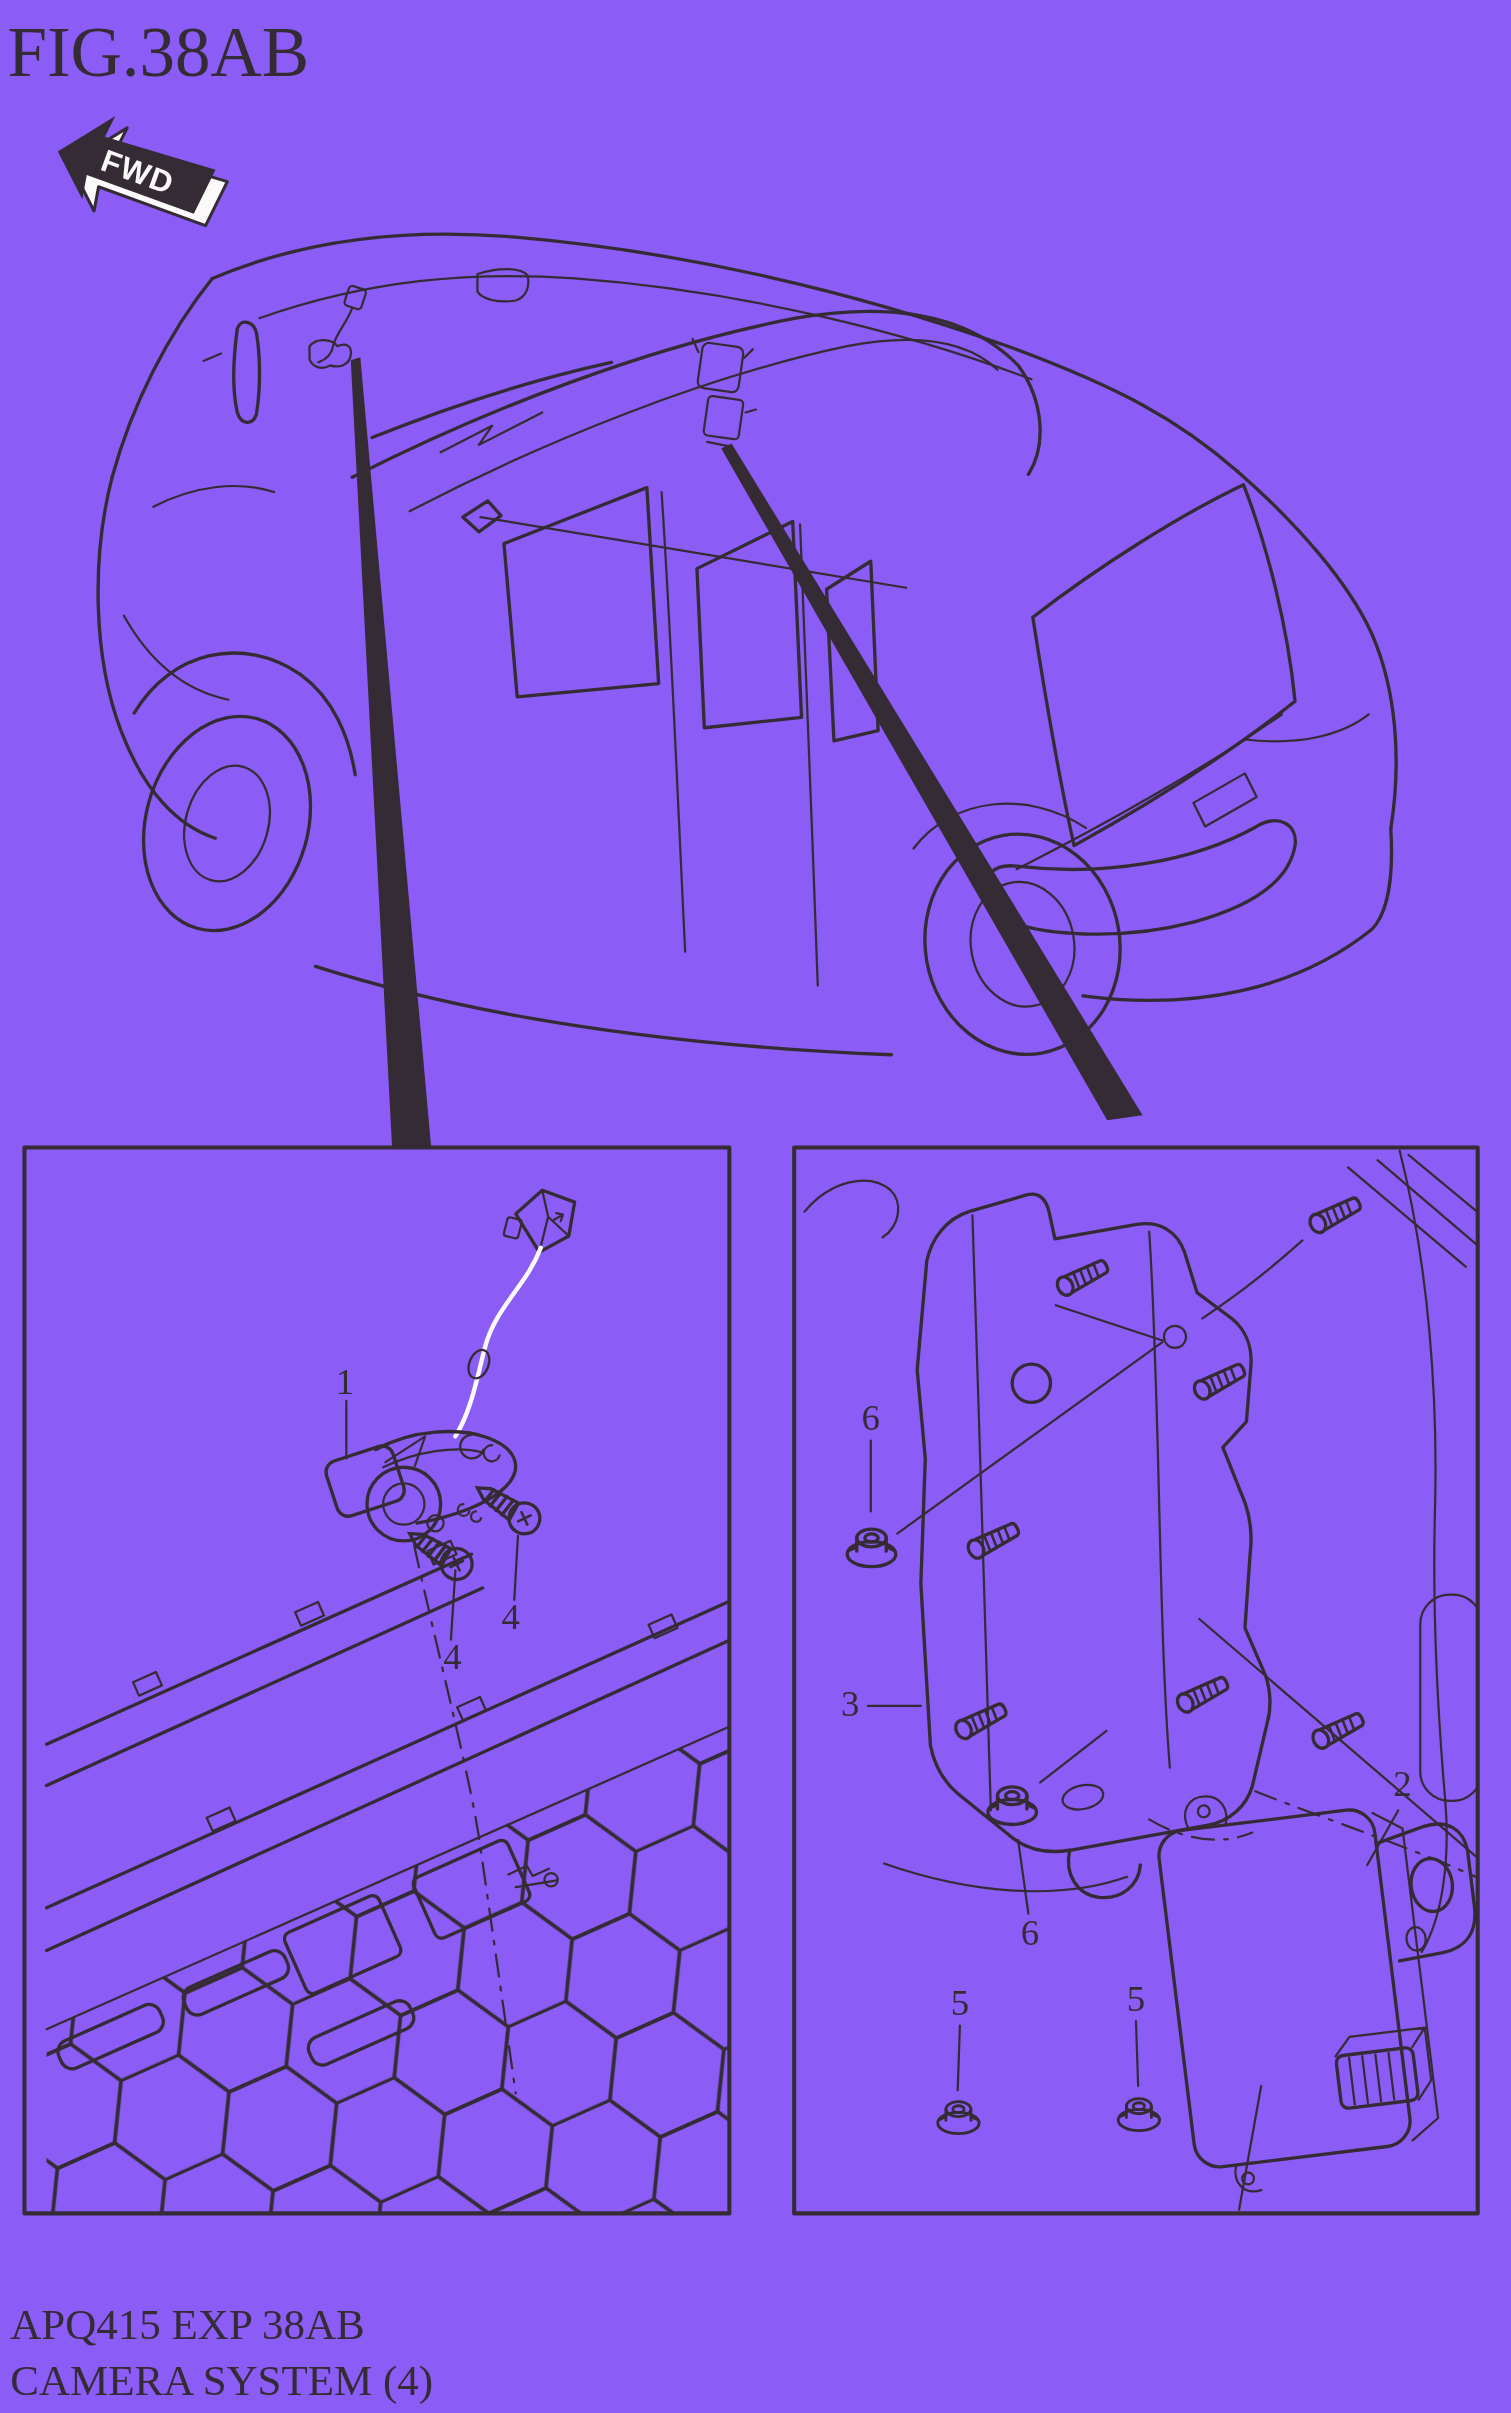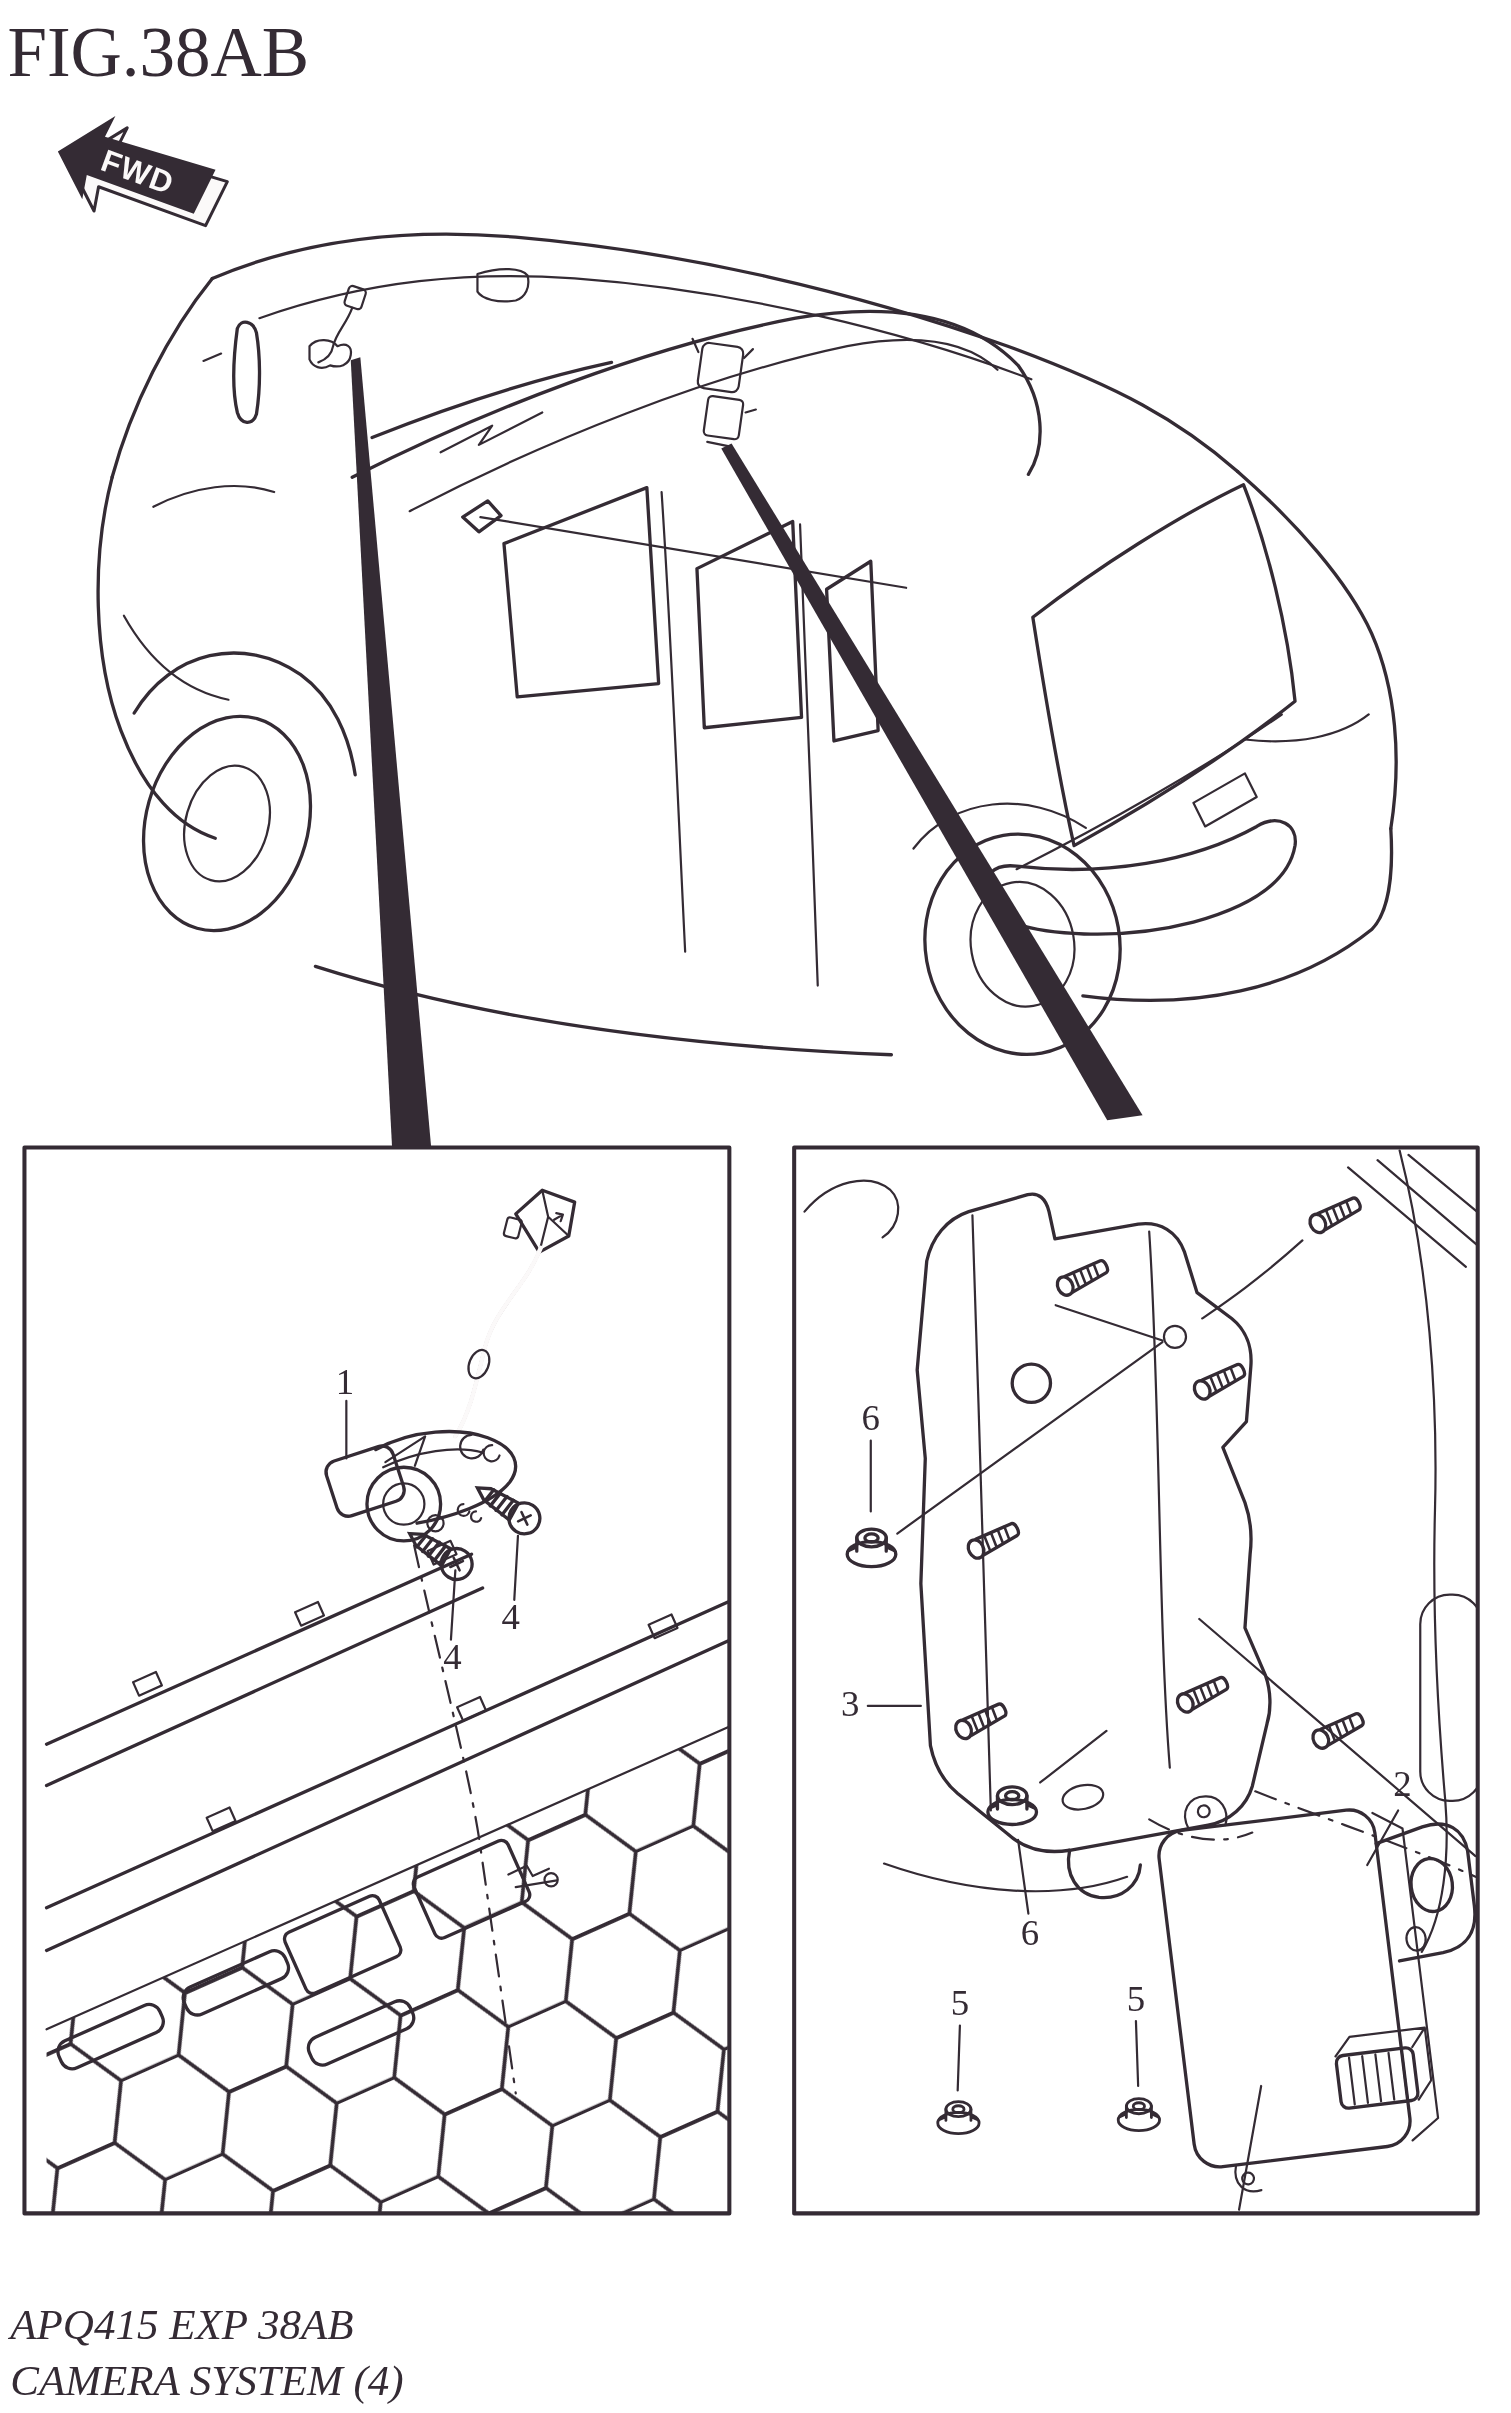--- a/index.html
+++ b/index.html
@@ -1,19 +1,19 @@
 <!DOCTYPE html>
 <html style="font-size:11.8px"><head>
 <meta charset="utf-8">
 <style>
   html,body{margin:0;padding:0;background:#e8e6e6;}
-  .page{position:relative;width:1511px;height:2413px;background:#ffffff;overflow:hidden;
+  .page{position:relative;width:1511px;height:2413px;background:#8b5cf6;overflow:hidden;
         font-family:"Liberation Serif","DejaVu Serif",serif;color:#342b34;}
   .title{position:absolute;left:7.4px;top:11.8px;font-size:71px;letter-spacing:0;white-space:nowrap;}
-  .footer{position:absolute;left:10.3px;top:2297px;font-size:43px;line-height:56px;white-space:nowrap;font-style:italic;}
+  .footer{position:absolute;left:10.3px;top:2297px;font-size:43px;line-height:56px;white-space:nowrap;}
   svg.canvas{position:absolute;left:0;top:0;}
   .ln{fill:none;stroke:#342b34;stroke-width:4.5;stroke-linecap:round;stroke-linejoin:round;}
   .thin{stroke-width:3;}
   .hv{stroke-width:5.5;}
   .solid{fill:#342b34;stroke:none;}
   .paper{fill:#fbf9f9;}
   .dd{stroke-dasharray:30 14 5 14;}
   .num{fill:#342b34;stroke:none;font-family:"Liberation Serif","DejaVu Serif",serif;font-size:50px;}
   .fwdtxt{fill:#fbf9f9;stroke:none;font-family:"Liberation Sans","DejaVu Sans",sans-serif;
           font-weight:bold;font-size:46px;letter-spacing:2px;}

